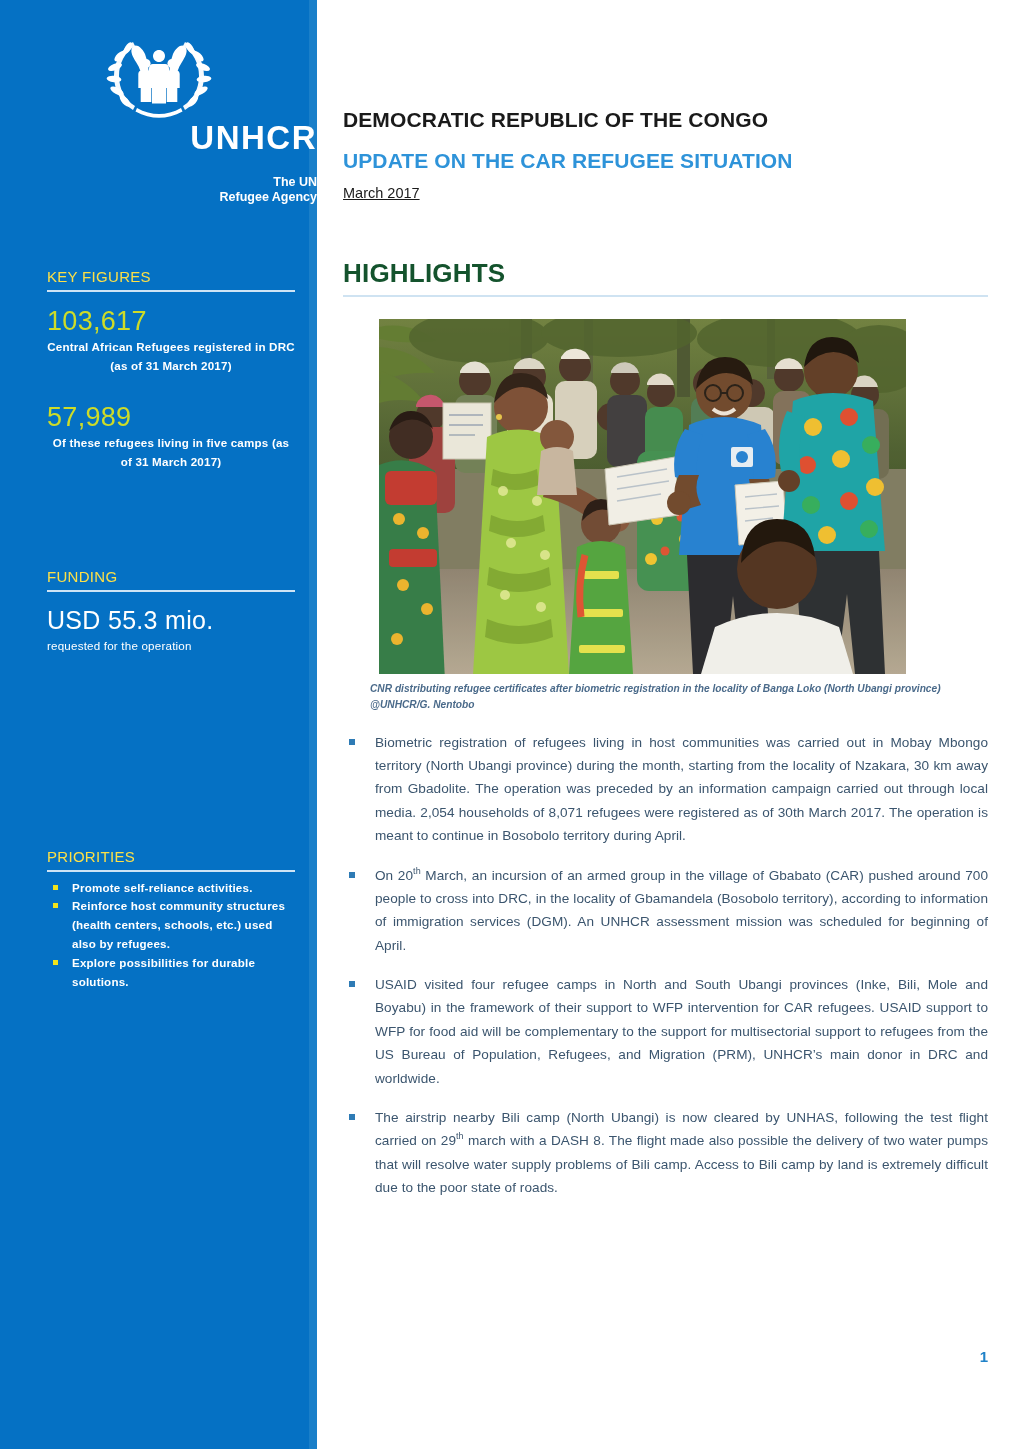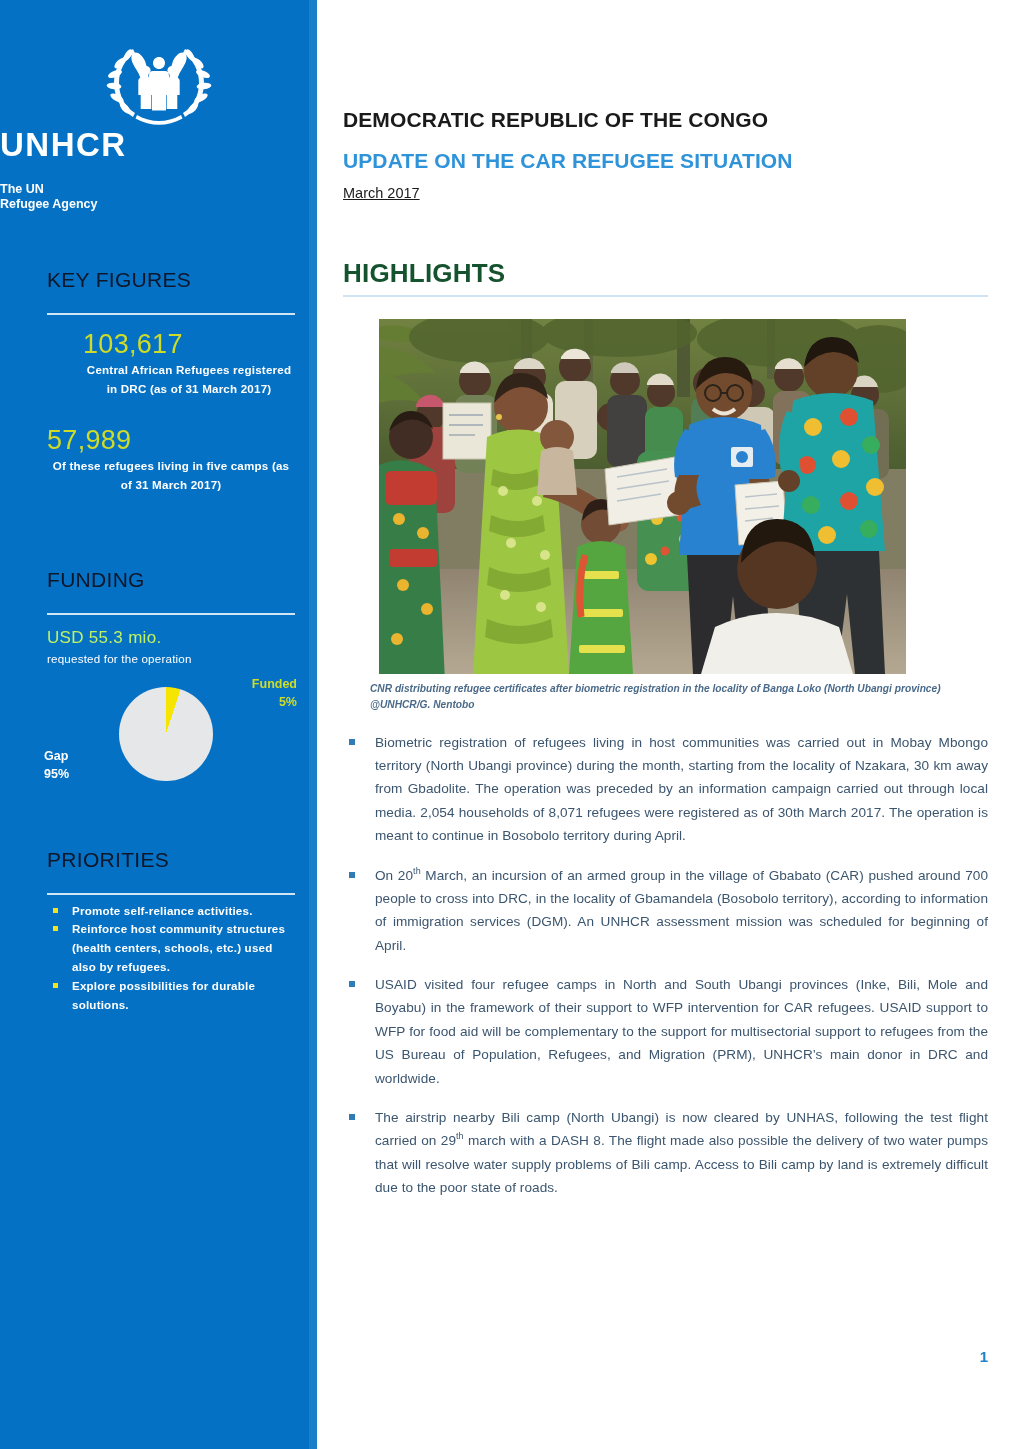--- a/index.html
+++ b/index.html
@@ -27,47 +27,47 @@
   }
   .sidebar-edge {
     position: absolute;
     left: 309px; top: 0;
     width: 8px; height: 1449px;
     background: #1a7fc9;
   }
 
   .logo-wrap {
     position: absolute;
-    left: 0; top: 31px;
+    left: 0; top: 24px;
     width: 317px;
-    text-align: left;
+    text-align: right;
   }
   .logo-svg { display: block; margin: 0 auto; }
   .logo-unhcr {
     margin-top: 2px;
     font-size: 33px;
     font-weight: bold;
     letter-spacing: 1.5px;
     color: #ffffff;
     line-height: 1.05;
   }
   .logo-sub {
     margin-top: 19px;
     font-size: 12.5px;
     font-weight: bold;
     color: #ffffff;
     line-height: 1.25;
   }
 
   .sb-section { position: absolute; left: 47px; width: 248px; }
   .sb-head {
-    font-size: 21px;
-    color: #0f172a;
+    font-size: 15px;
+    color: #fde047;
     letter-spacing: 0.3px;
-    padding-bottom: 21px;
+    padding-bottom: 5px;
   }
   .sb-rule {
     height: 1.5px;
     background: #cfe4f5;
     width: 248px;
     margin-bottom: 4px;
   }
   .big-figure {
     color: #cedc28;
     font-size: 27px;
@@ -76,22 +76,22 @@
   }
   .fig-desc {
     color: #ffffff;
     font-size: 11.6px;
     font-weight: bold;
     line-height: 1.62;
     letter-spacing: 0.2px;
     text-align: center;
   }
   .fund-amount {
-    color: #bef264;
-    font-size: 17px;
+    color: #ffffff;
+    font-size: 25px;
     letter-spacing: 0.3px;
     line-height: 1.3;
   }
   .fund-desc {
     color: #ffffff;
     font-size: 11.6px;
     font-weight: normal;
     letter-spacing: 0.2px;
     margin-top: 3px;
   }
@@ -268,49 +268,38 @@
       <div class="logo-sub">
         <div>The UN</div>
         <div>Refugee Agency</div>
       </div>
     </div>
 
     <div class="sb-section" style="top:268px;">
       <div class="sb-head">KEY FIGURES</div>
       <div class="sb-rule"></div>
 
-      <div style="margin-top:12px;margin-left:36px;">
+      <div style="margin-top:12px;">
         <div class="big-figure">103,617</div>
         <div class="fig-desc">Central African Refugees registered in DRC (as of 31 March 2017)</div>
       </div>
 
       <div style="margin-top:24px;">
         <div class="big-figure">57,989</div>
         <div class="fig-desc">Of these refugees living in five camps (as of 31 March 2017)</div>
       </div>
     </div>
 
     <div class="sb-section" style="top:568px;">
       <div class="sb-head">FUNDING</div>
       <div class="sb-rule"></div>
 
       <div class="fund-amount" style="margin-top:12px;">USD 55.3 mio.</div>
       <div class="fund-desc">requested for the operation</div>
 
-      <div class="pie-area">
-        <div class="pie"></div>
-        <div class="pie-lab lab-funded">
-          <div>Funded</div>
-          <div>5%</div>
-        </div>
-        <div class="pie-lab lab-gap">
-          <div>Gap</div>
-          <div>95%</div>
-        </div>
-      </div>
     </div>
 
     <div class="sb-section" style="top:848px;">
       <div class="sb-head">PRIORITIES</div>
       <div class="sb-rule"></div>
 
       <div class="prio-list">
         <div class="prio-item">
           <span class="prio-bullet"></span>
           <span>Promote self-reliance activities.</span>

